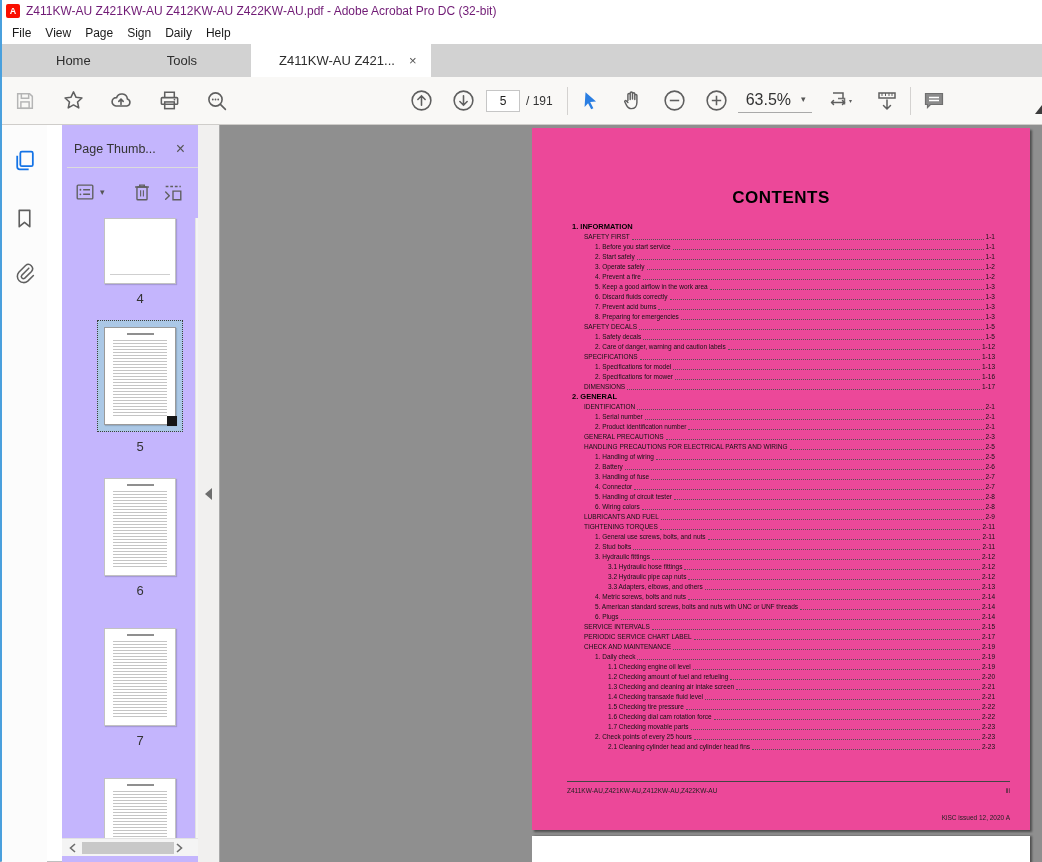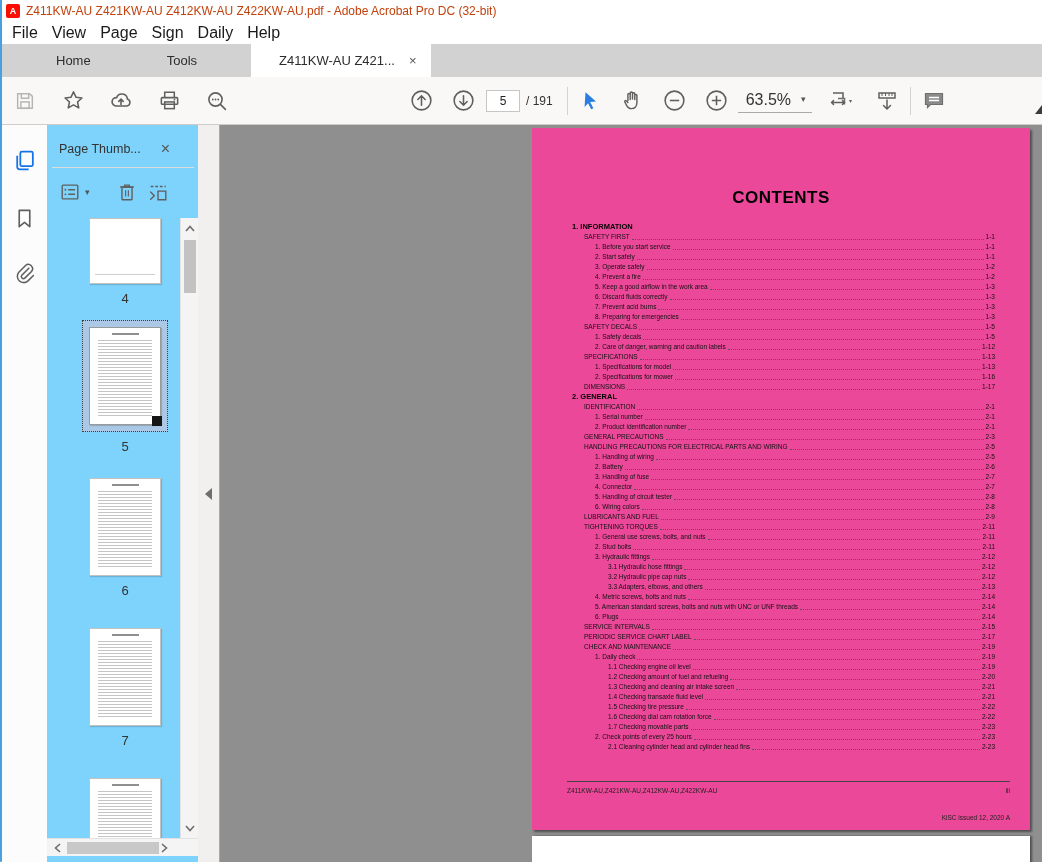--- a/index.html
+++ b/index.html
@@ -3,25 +3,25 @@
 <meta charset="utf-8">
 <style>
   * { margin:0; padding:0; box-sizing:border-box; }
   html,body { width:1042px; height:862px; overflow:hidden; }
   body { font-family:"Liberation Sans","DejaVu Sans",sans-serif; background:#fff; position:relative; }
   .app { position:absolute; inset:0; border-left:2px solid #4aa0dd; border-bottom:1px solid #bfbfbf; }
 
   
   .titlebar { position:absolute; left:0; top:0; width:100%; height:22px; background:#fff; display:flex; align-items:center; padding-left:4px; }
   .pdf-logo { width:14px; height:14px; background:#fa0f00; border-radius:2px; color:#fff; font-size:9px; font-weight:bold; display:flex; align-items:center; justify-content:center; margin-right:6px; }
-  .title-text { font-size:12px; color:#c2410c; }
+  .title-text { font-size:12px; color:#701a75; }
 
   
   .menubar { position:absolute; left:0; top:22px; width:100%; height:22px; background:#fff; display:flex; align-items:center; padding-left:6px; }
-  .menu-item { font-size:16px; color:#1a1a1a; padding:2px 10px 2px 4px; cursor:default; }
+  .menu-item { font-size:12px; color:#1a1a1a; padding:2px 10px 2px 4px; cursor:default; }
 
   
   .tabbar { position:absolute; left:0; top:44px; width:100%; height:33px; background:#d2d2d2; display:flex; align-items:stretch; }
   .tab { font-size:13px; color:#2d2d2d; display:flex; align-items:center; padding:0 22px;margin-left:32px; }
   .tab.doc { background:#fff; padding:0 14px 0 28px; min-width:180px; }
   .tab-close { margin-left:14px; font-size:13px; color:#555; line-height:1; }
 
   
   .toolbar { position:absolute; left:0; top:77px; width:100%; height:48px; background:#f9f8f6; border-bottom:1px solid #cfcdca; }
   .tb-left { position:absolute; left:10px; top:0; height:47px; display:flex; align-items:center; gap:22px; }
@@ -37,21 +37,21 @@
   .tb-partial { position:absolute; right:0px; top:28px; width:7px; height:9px; background:#3c3c3c; clip-path:polygon(100% 0,100% 100%,0 100%); }
 
   
   .main { position:absolute; left:0; top:125px; width:100%; height:737px; }
 
   
   .rail { position:absolute; left:0; top:0; width:45px; height:100%; background:#fcfcfc; }
   .rail-icon { width:45px; height:46px; display:flex; align-items:center; justify-content:center; }
 
   
-  .panel { position:absolute; left:45px; top:0; width:151px; height:100%; background:#7dd3fc; }
+  .panel { position:absolute; left:60px; top:0; width:151px; height:100%; background:#c4b5fd; }
   .panel-header { position:absolute; left:0; top:8px; width:133px; height:32px; display:flex; align-items:center; padding:0 10px 0 12px; }
   .panel-title { font-size:12.5px; color:#333; flex:1; white-space:nowrap; overflow:hidden; }
   .panel-close { font-size:16px; color:#555; }
   .panel-div { position:absolute; left:5px; top:42px; width:142px; height:1px; background:#dcdcdc; }
   .panel-tools { position:absolute; left:0; top:48px; width:133px; height:38px; display:flex; align-items:center; padding-left:12px; overflow:hidden; }
   .pt-sep { width:1px; height:24px; background:#dcdcdc; margin:0 10px 0 8px; }
   .pt-btn { display:flex; align-items:center; margin-right:8px; }
 
   .thumb-list { position:absolute; left:0; top:93px; width:133px; height:620px; overflow:hidden; }
   .thumb-item { position:absolute; left:78px; transform:translateX(-50%); display:flex; flex-direction:column; align-items:center; }

